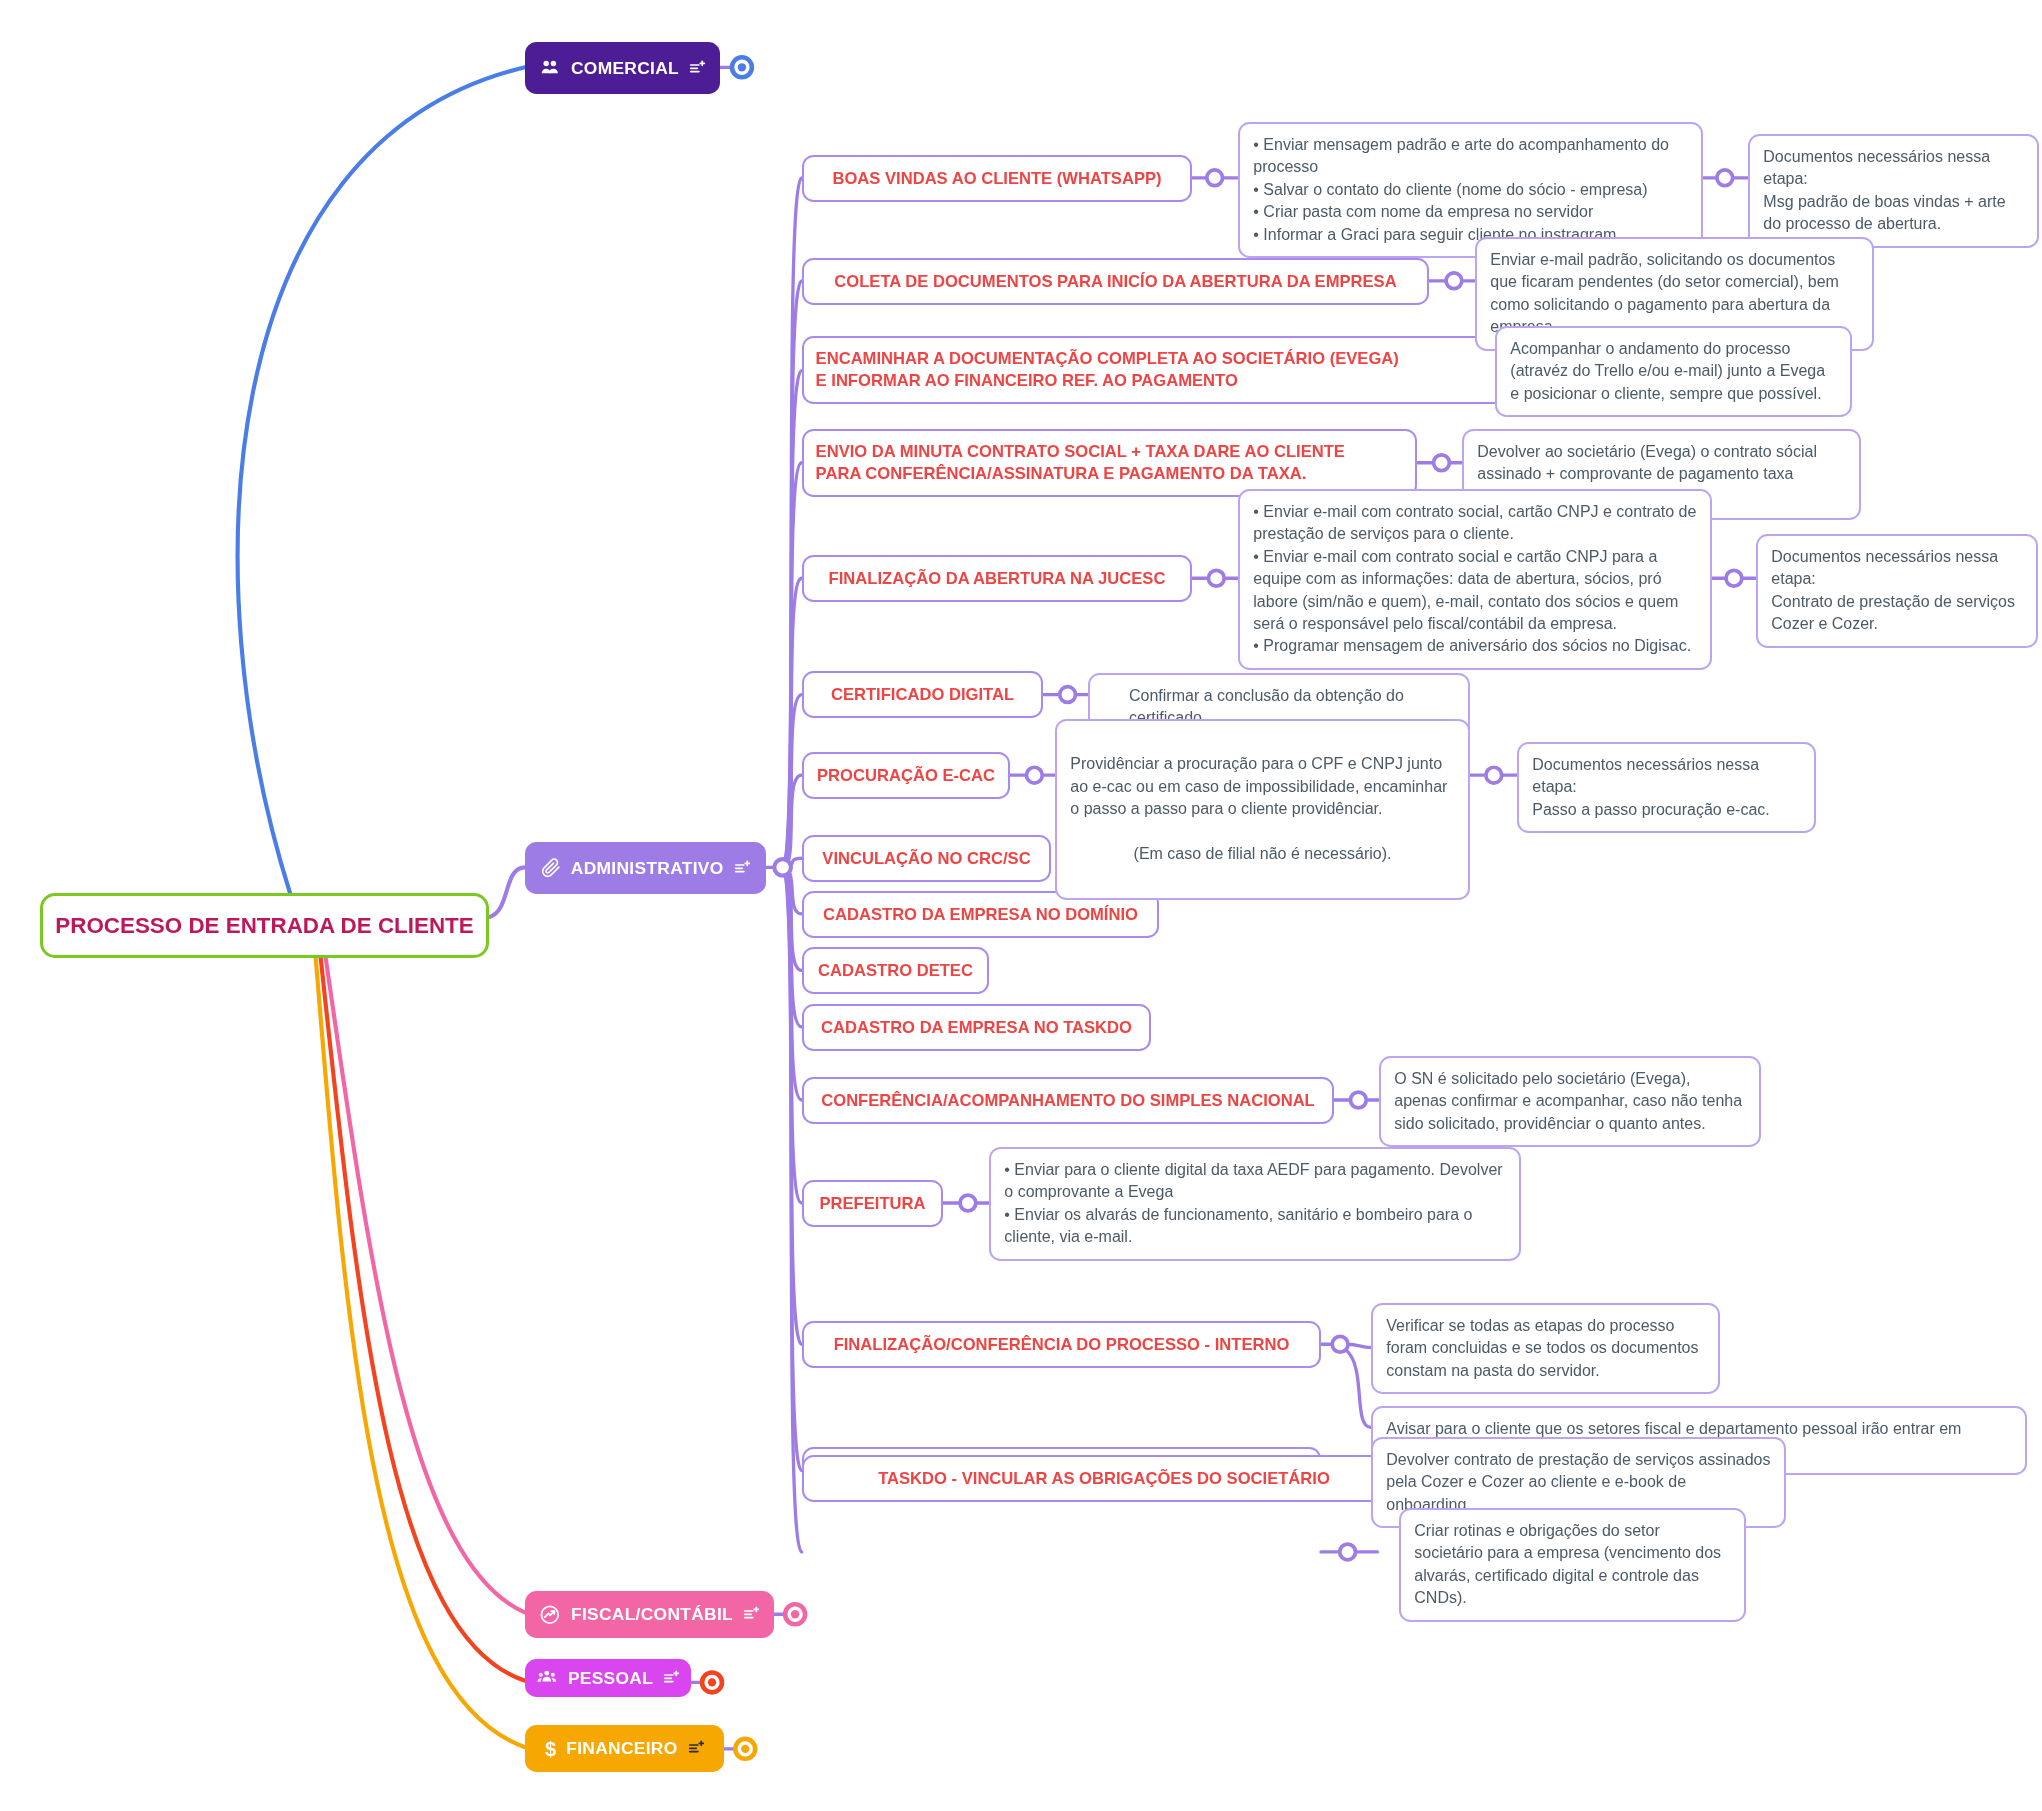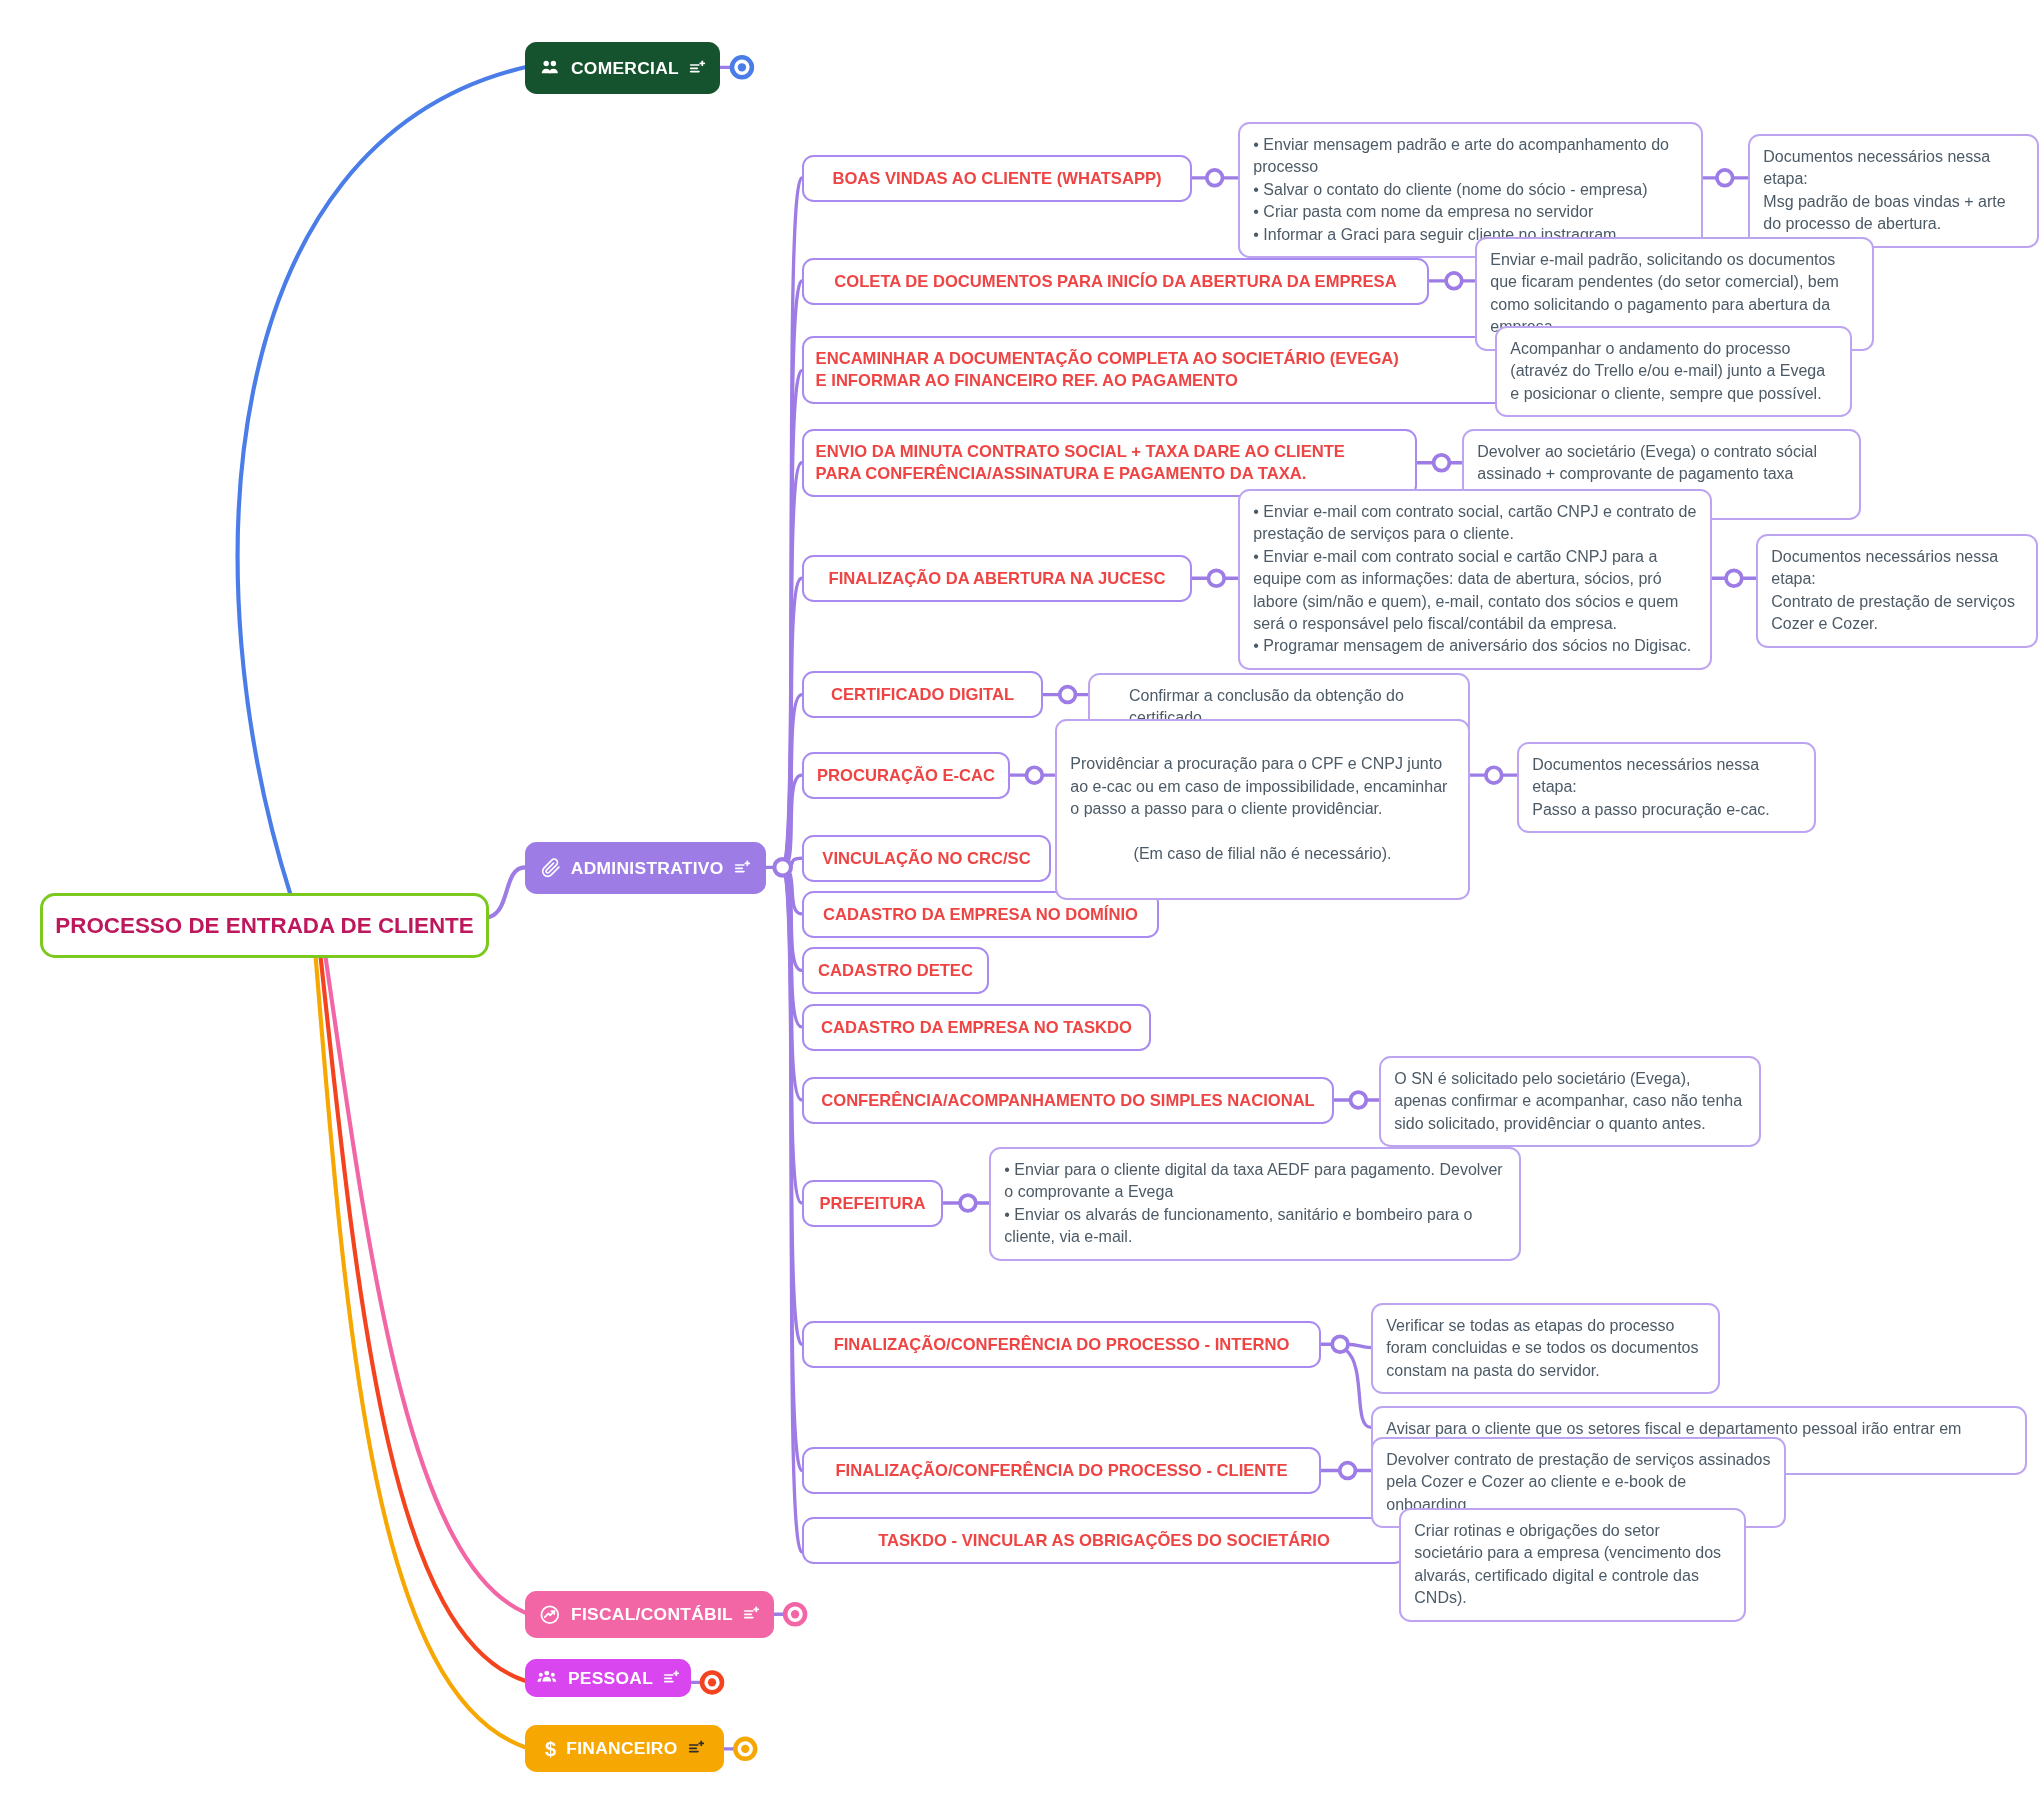--- a/index.html
+++ b/index.html
@@ -123,21 +123,21 @@
       <circle cx="857" cy="2025" r="5" fill="#f4431f"></circle>
       <circle cx="897" cy="2105" r="12" fill="#fff" stroke="#f7a702" stroke-width="5.5"></circle>
       <circle cx="897" cy="2105" r="5" fill="#f7a702"></circle>
     </g>
   </svg>
 
   <div class="root-pill">
     <span>PROCESSO DE ENTRADA DE CLIENTE</span>
   </div>
 
-  <div class="branch-pill" style="left:525px;top:42px;width:195px;height:52px;background:#14532d;">
+  <div class="branch-pill" style="left:525px;top:42px;width:195px;height:52px;background:#4c1d95;">
     <span class="bicon">
       <svg width="21.6" height="21.6" viewBox="0 0 24 24" fill="#fff">
         <circle cx="8" cy="7.2" r="3"></circle>
           <circle cx="16" cy="7.2" r="3"></circle>
         <path d="M3 18c0-3 2.2-5 5-5s5 2 5 5z"></path>
           <path d="M11 18c0-3 2.2-5 5-5s5 2 5 5z"></path>
       </svg>
     </span>
     <span>COMERCIAL</span>
     <span class="bicon">
@@ -236,21 +236,21 @@
   <div class="subnode" style="left:802px;top:671px;width:241px;">CERTIFICADO DIGITAL</div>
   <div class="subnode" style="left:802px;top:752px;width:208px;">PROCURAÇÃO E-CAC</div>
   <div class="subnode" style="left:802px;top:835px;width:249px;">VINCULAÇÃO NO CRC/SC</div>
   <div class="subnode" style="left:802px;top:891px;width:357px;">CADASTRO DA EMPRESA NO DOMÍNIO</div>
   <div class="subnode" style="left:802px;top:947px;width:187px;">CADASTRO DETEC</div>
   <div class="subnode" style="left:802px;top:1004px;width:349px;">CADASTRO DA EMPRESA NO TASKDO</div>
   <div class="subnode" style="left:802px;top:1077px;width:532px;">CONFERÊNCIA/ACOMPANHAMENTO DO SIMPLES NACIONAL</div>
   <div class="subnode" style="left:802px;top:1180px;width:141px;">PREFEITURA</div>
   <div class="subnode" style="left:802px;top:1321px;width:519px;">FINALIZAÇÃO/CONFERÊNCIA DO PROCESSO - INTERNO</div>
   <div class="subnode" style="left:802px;top:1447px;width:519px;">FINALIZAÇÃO/CONFERÊNCIA DO PROCESSO - CLIENTE</div>
-  <div class="subnode" style="left:802px;top:1517px;width:604px;">TASKDO - VINCULAR AS OBRIGAÇÕES DO SOCIETÁRIO</div>
+  <div class="subnode" style="left:802px;top:1455px;width:604px;">TASKDO - VINCULAR AS OBRIGAÇÕES DO SOCIETÁRIO</div>
 
   <div class="note" style="left:1238px;top:122px;width:465px;">• Enviar mensagem padrão e arte do acompanhamento do processo
 • Salvar o contato do cliente (nome do sócio - empresa)
 • Criar pasta com nome da empresa no servidor
 • Informar a Graci para seguir cliente no instragram</div>
   <div class="note" style="left:1748px;top:134px;width:291px;">Documentos necessários nessa etapa:
 Msg padrão de boas vindas + arte do processo de abertura.</div>
 
   <div class="note" style="left:1475px;top:237px;width:399px;">Enviar e-mail padrão, solicitando os documentos que ficaram pendentes (do setor comercial), bem como solicitando o pagamento para abertura da empresa.</div>
 

